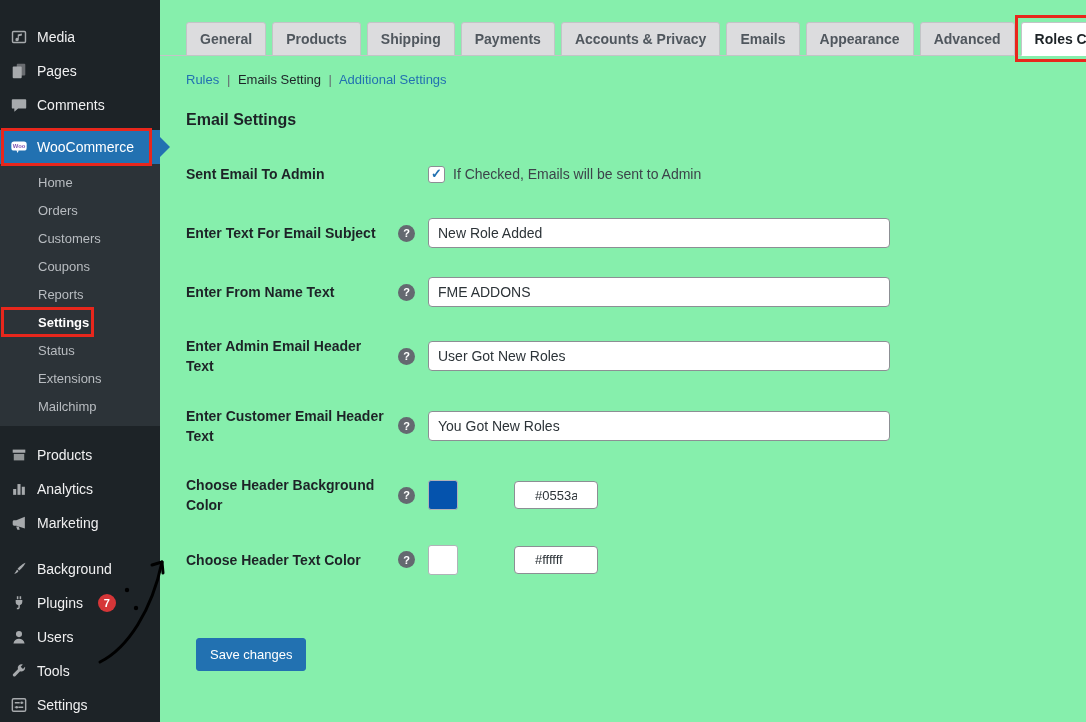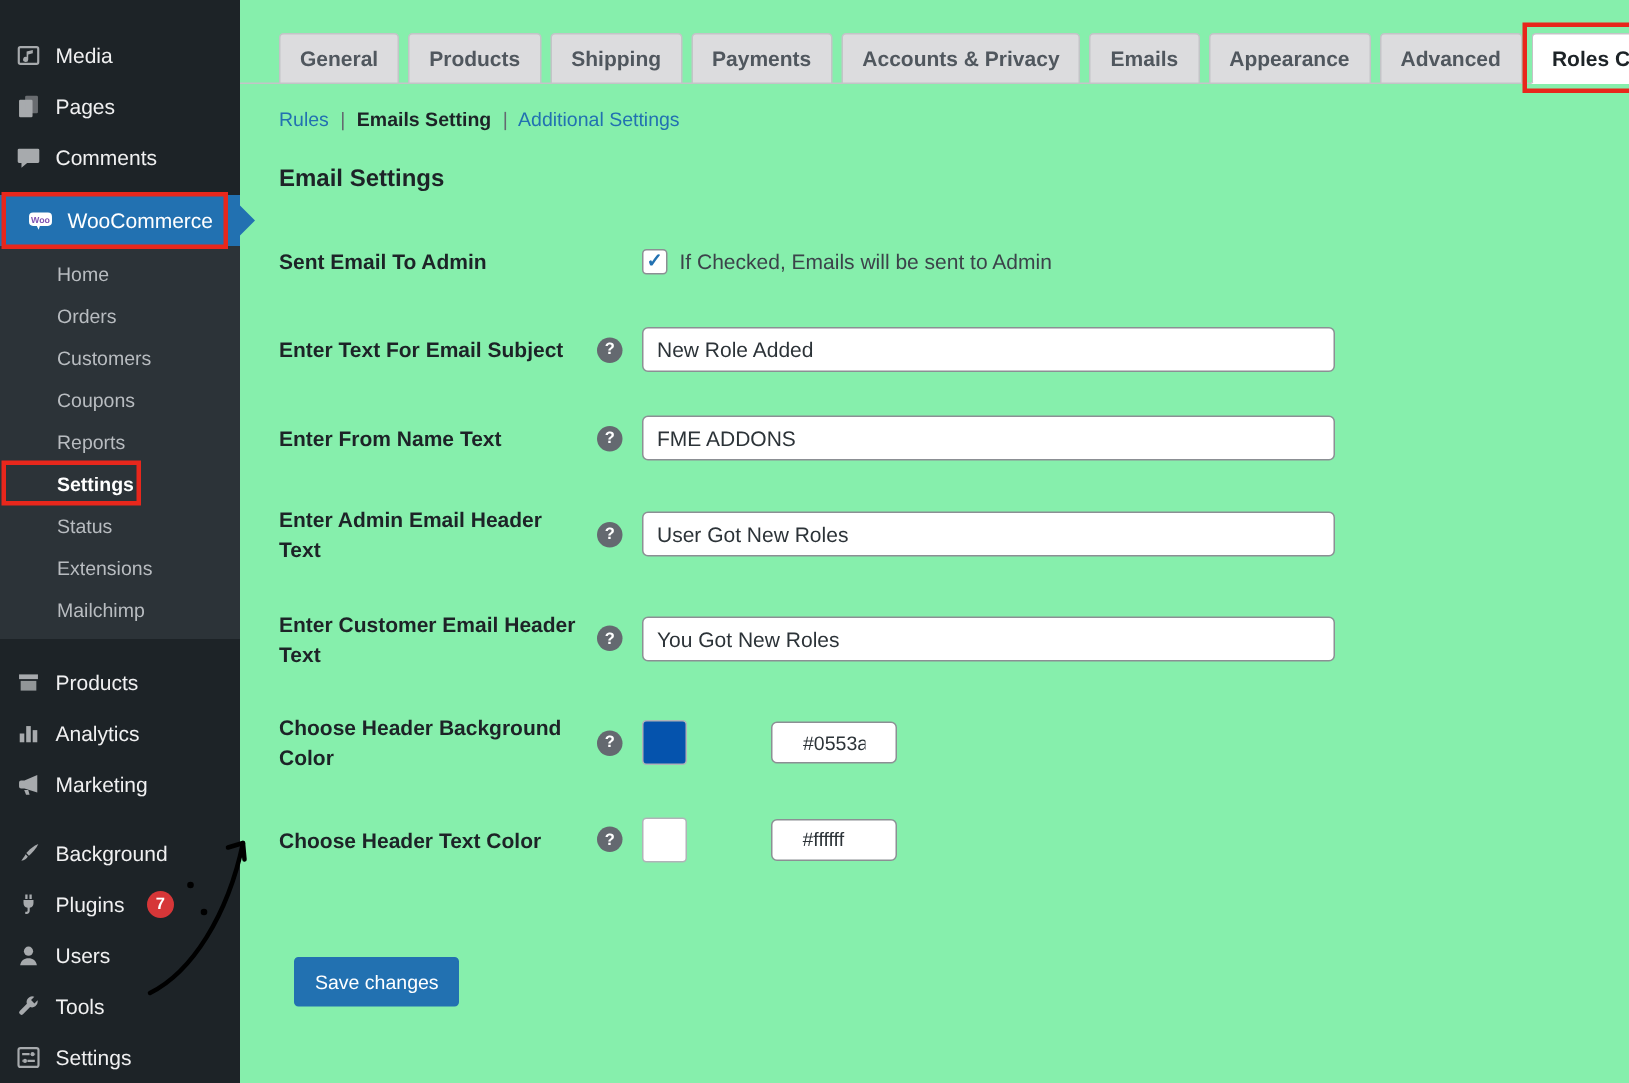--- a/index.html
+++ b/index.html
@@ -8,36 +8,36 @@
   .screen { position:relative; width:1086px; height:722px; background:#fff; overflow:hidden; }
 
   
   .sidebar { position:absolute; left:0; top:0; width:160px; height:722px; background:#1d2327; z-index:3; padding-top:20px; }
   .menu-item { position:relative; display:flex; align-items:center; gap:9px; height:34px; padding:0 10px 0 10px; color:#f0f0f1; font-size:14px; cursor:pointer; }
   .menu-icon { width:18px; height:18px; color:#a7aaad; flex:none; display:flex; align-items:center; justify-content:center; }
   .menu-icon svg { width:18px; height:18px; display:block; }
   .menu-label { white-space:nowrap; }
   .menu-sep { height:8px; }
   .menu-sep2 { height:12px; }
-  .menu-item.current { background:#2271b1; color:#fff;justify-content:center; }
+  .menu-item.current { background:#2271b1; color:#fff; }
   .menu-item.current .menu-icon { color:#fff; }
   .menu-item.current::after { content:""; position:absolute; right:-10px; top:50%; margin-top:-10px; border:10px solid transparent; border-left:10px solid #2271b1; border-right:0; }
   .submenu { background:#2c3338; padding:4px 0 6px; }
   .submenu-item { position:relative; height:28px; display:flex; align-items:center; padding-left:38px; font-size:13px; color:#b8bcc0; cursor:pointer; }
   .submenu-item.current { color:#fff; font-weight:bold; }
   .badge { margin-left:6px; min-width:18px; height:18px; border-radius:9px; background:#d63638; color:#fff; font-size:11px; font-weight:bold; display:inline-flex; align-items:center; justify-content:center; padding:0 5px; }
 
   
   .main { position:absolute; left:160px; top:0; width:926px; height:722px; background:#86efac; z-index:1; }
   .tabs-bar { display:flex; gap:6px; align-items:flex-end; padding:22px 18px 0 26px; border-bottom:1px solid #c3c4c7; }
   .tab { position:relative; background:#dcdcde; border:1px solid #c3c4c7; border-radius:3px 3px 0 0; padding:8px 13px; font-size:14px; font-weight:bold; color:#50575e; margin-bottom:-1px; white-space:nowrap; cursor:pointer; }
   .tab.active { background:#fff; color:#1d2327; border-bottom-color:#fff; }
   .subnav { margin:16px 26px 0; font-size:13px; color:#646970; }
   .subnav .link { color:#2271b1; text-decoration:none; cursor:pointer; }
-  .subnav .current { color:#1d2327; font-weight:bold; }
+  .subnav .current { color:#1d2327; font-weight:normal; }
   .subnav .sep { margin:0 4px; color:#646970; }
   .page-title { margin:24px 26px 0; font-size:16px; font-weight:bold; color:#1d2327; }
 
   .settings-form { margin:30px 0 0 26px; }
   .form-row { display:grid; grid-template-columns:212px 26px auto; align-items:center; min-height:30px; margin-bottom:29px; }
   .row-label { font-size:14px; font-weight:bold; color:#1d2327; line-height:1.45; padding-right:10px; }
   .help-tip { width:17px; height:17px; border-radius:50%; background:#646970; color:#fff; display:flex; align-items:center; justify-content:center; font-size:11px; font-weight:bold; cursor:pointer; }
   .help-tip::after { content:"?"; }
   .field { display:flex; align-items:center; gap:8px; padding-left:4px; }
   .checkbox { width:17px; height:17px; border:1px solid #8c8f94; border-radius:3px; background:#fff; display:flex; align-items:center; justify-content:center; color:#2271b1; font-size:13px; font-weight:bold; cursor:pointer; flex:none; }

